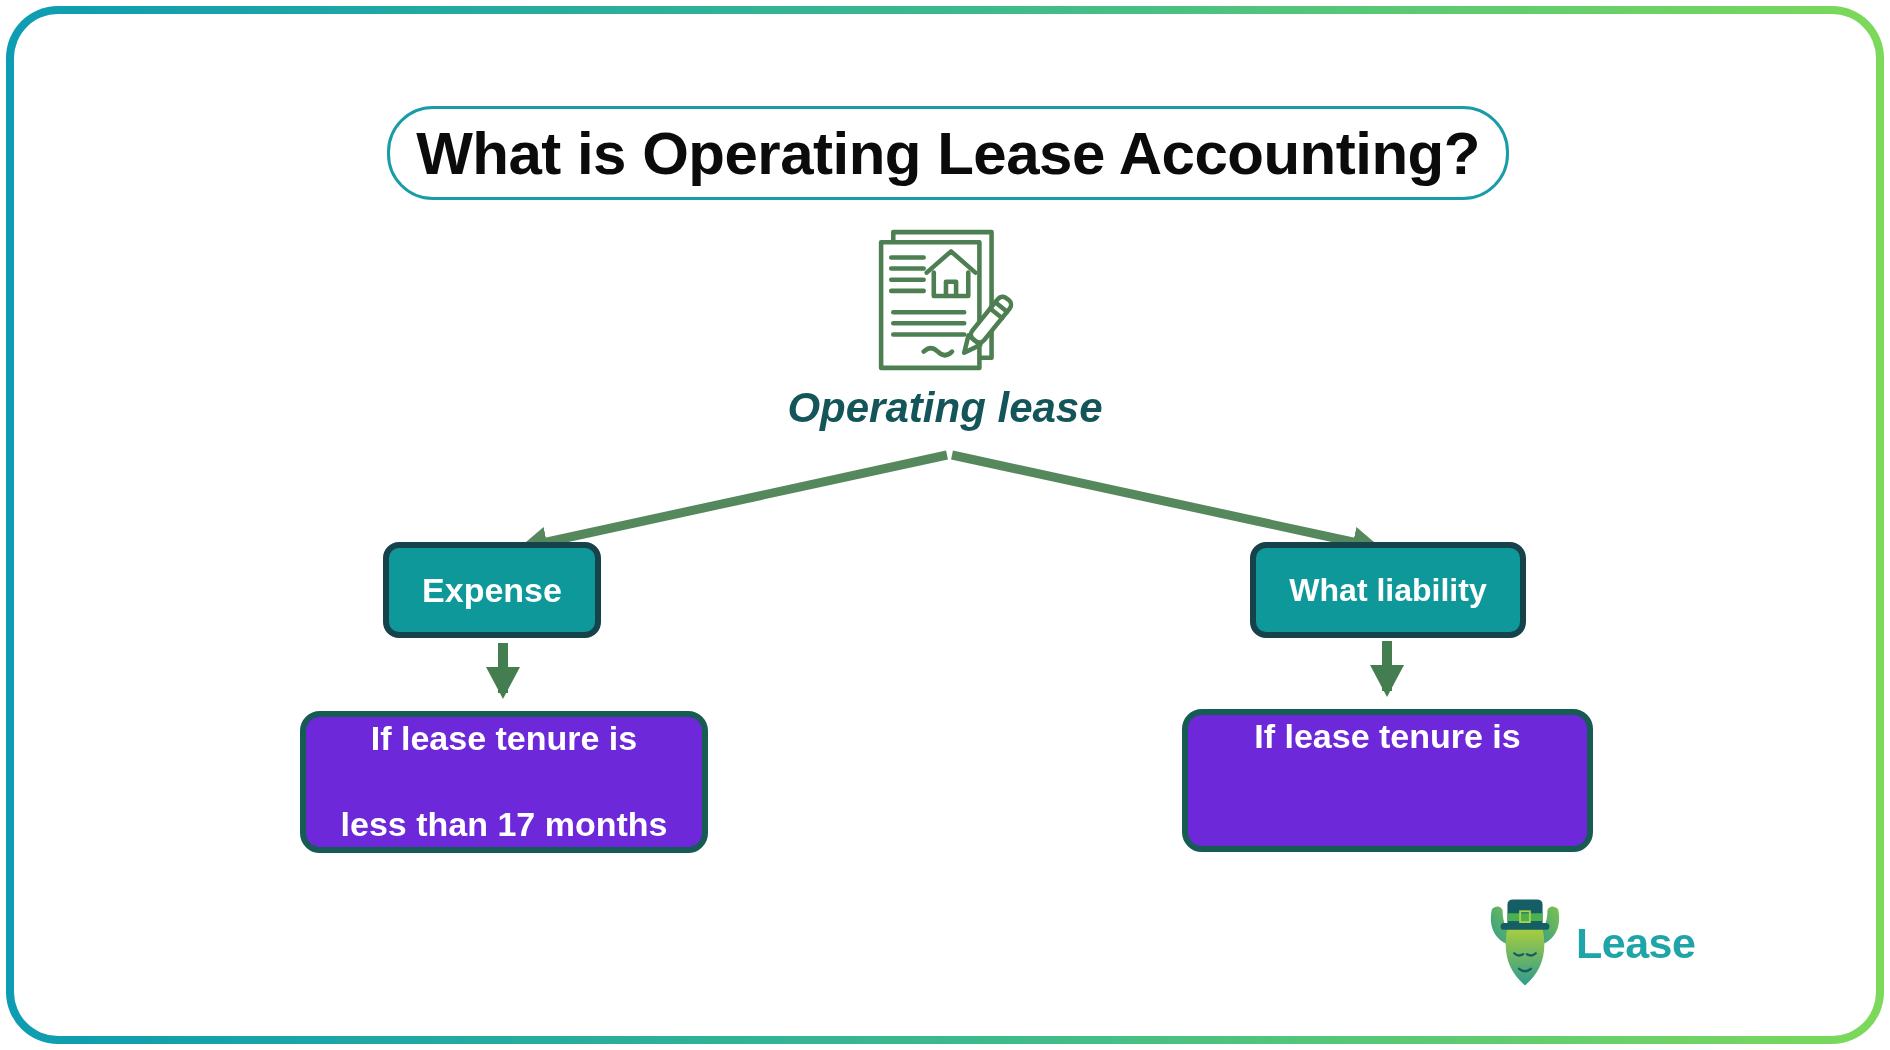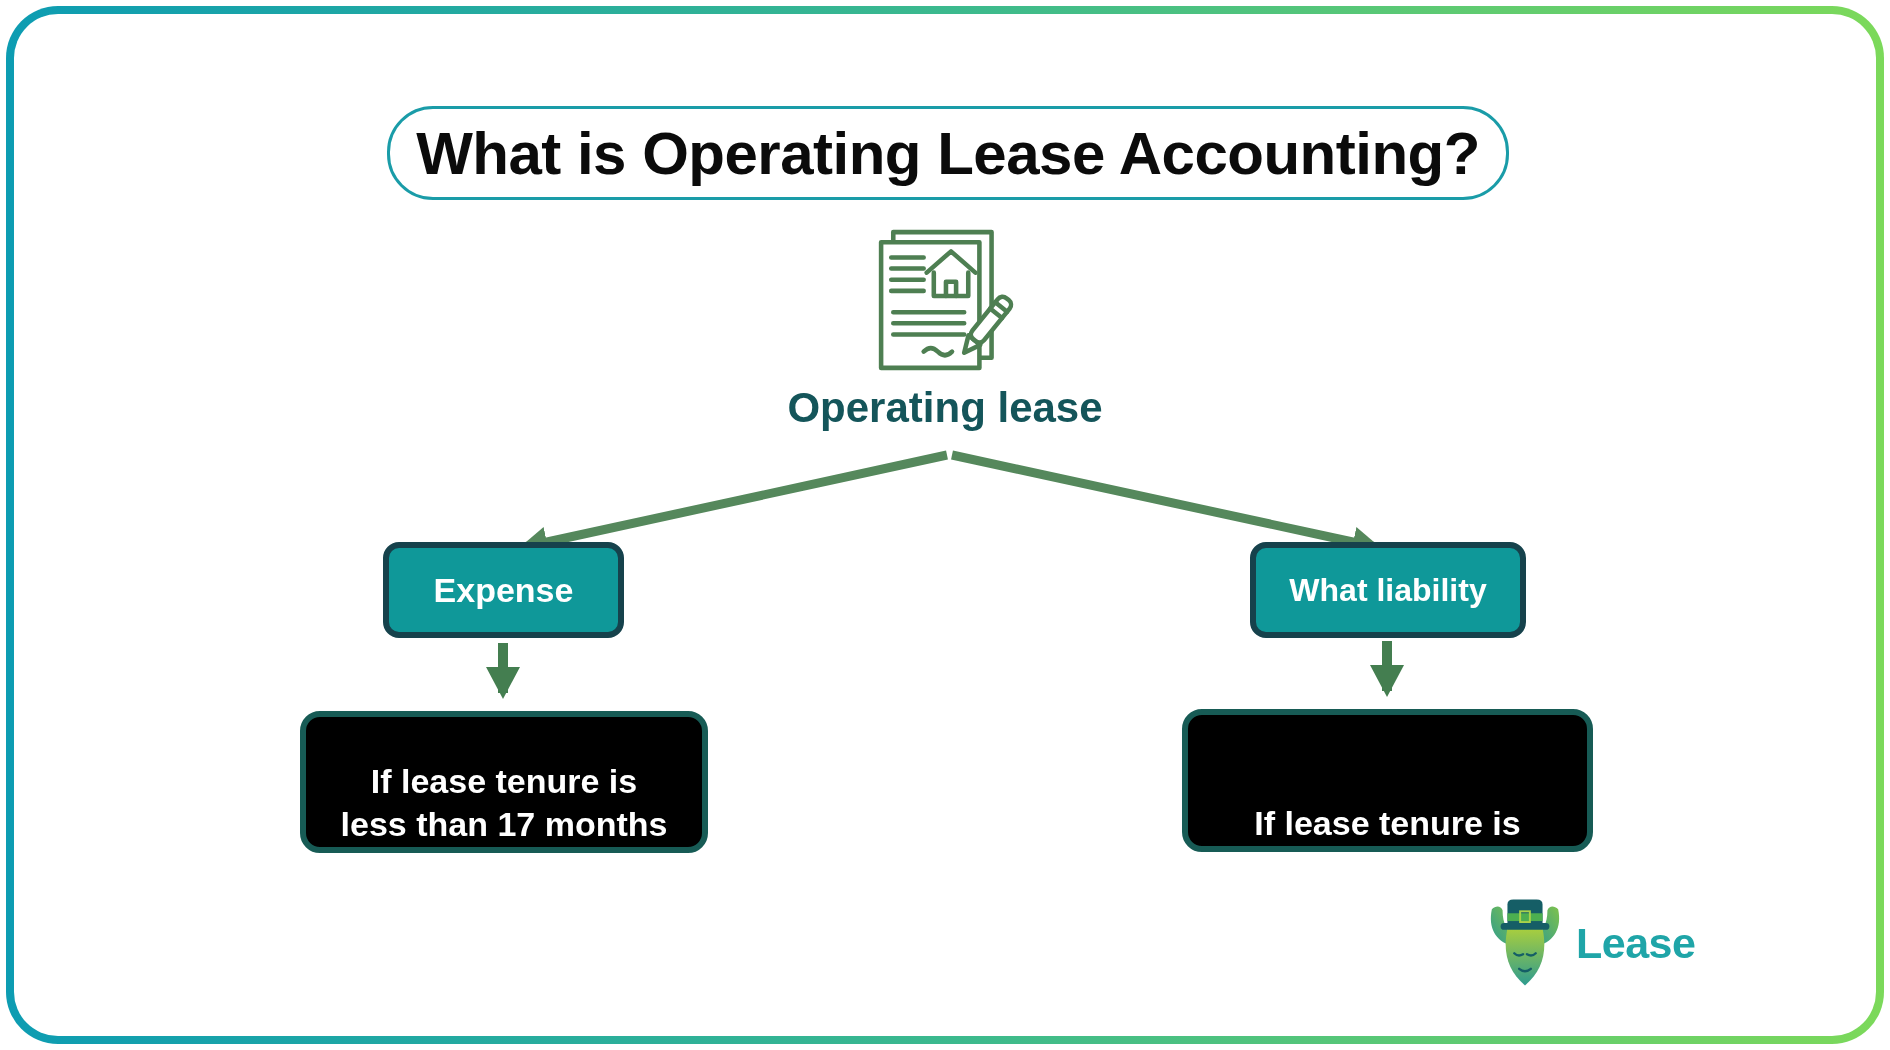--- a/index.html
+++ b/index.html
@@ -16,35 +16,35 @@
   .title-pill{position:absolute;left:387px;top:106px;width:1116px;height:88px;
     border:3px solid #1A9CA8;border-radius:46px;background:#ffffff;
     display:flex;align-items:center;justify-content:center;z-index:3;}
   .title-pill h1{margin:0;font-size:60px;font-weight:800;letter-spacing:-0.5px;color:#0B0B0B;}
 
   
   .doc-icon{position:absolute;left:868px;top:224px;width:162px;height:152px;z-index:3;}
 
   
   .root-label{position:absolute;left:0;top:384px;width:1890px;text-align:center;
-    font-size:42px;font-weight:700;color:#14555A;z-index:3;}
+    font-size:42px;font-weight:700;color:#14555A;z-index:3;font-style:italic;}
 
   
   .connectors{position:absolute;left:0;top:0;width:1890px;height:1050px;z-index:2;pointer-events:none;}
 
   
   .node{position:absolute;background:#0F9899;border:6px solid #16424C;border-radius:16px;
     display:flex;align-items:center;justify-content:center;color:#ffffff;
     font-weight:700;z-index:3;box-sizing:border-box;}
-  .node-expense{left:383px;top:542px;width:241px;height:96px;font-size:34px;}
+  .node-expense{left:383px;top:542px;width:218px;height:96px;font-size:34px;}
   .node-liability{left:1250px;top:542px;width:276px;height:96px;font-size:32px;}
 
   
-  .condition{position:absolute;background:#000000;border:6px solid #175B55;border-radius:20px;
-    display:flex;flex-direction:column;align-items:center;justify-content:flex-end;
+  .condition{position:absolute;background:#6d28d9;border:6px solid #175B55;border-radius:20px;
+    display:flex;flex-direction:column;align-items:center;justify-content:space-between;
     color:#ffffff;font-weight:700;font-size:34px;line-height:1.28;text-align:center;
     z-index:3;box-sizing:border-box;}
   .condition-left{left:300px;top:711px;width:408px;height:142px;}
   .condition-right{left:1182px;top:709px;width:411px;height:143px;}
 
   
   .logo{position:absolute;left:1486px;top:896px;display:flex;align-items:center;z-index:3;}
   .logo-bull{width:78px;height:94px;}
   .logo-word{font-size:43px;font-weight:800;letter-spacing:-0.5px;margin-left:12px;
     display:flex;align-items:center;}

